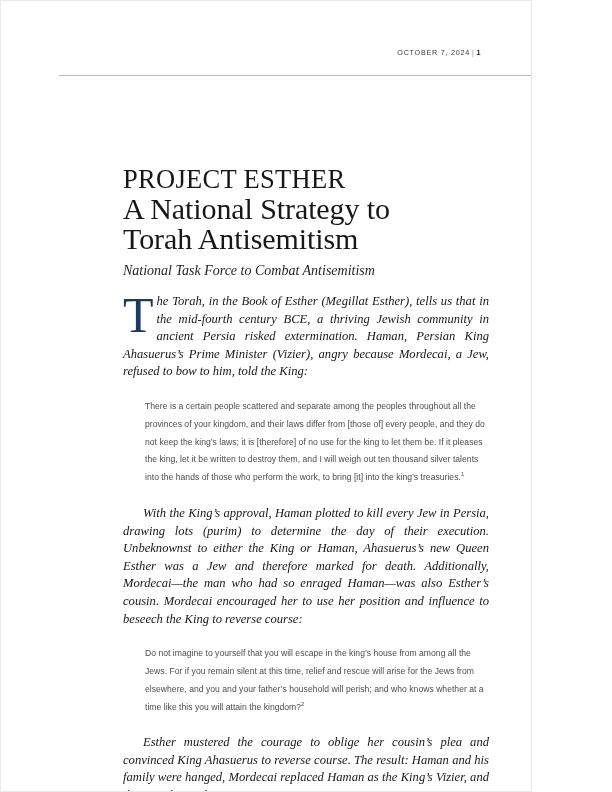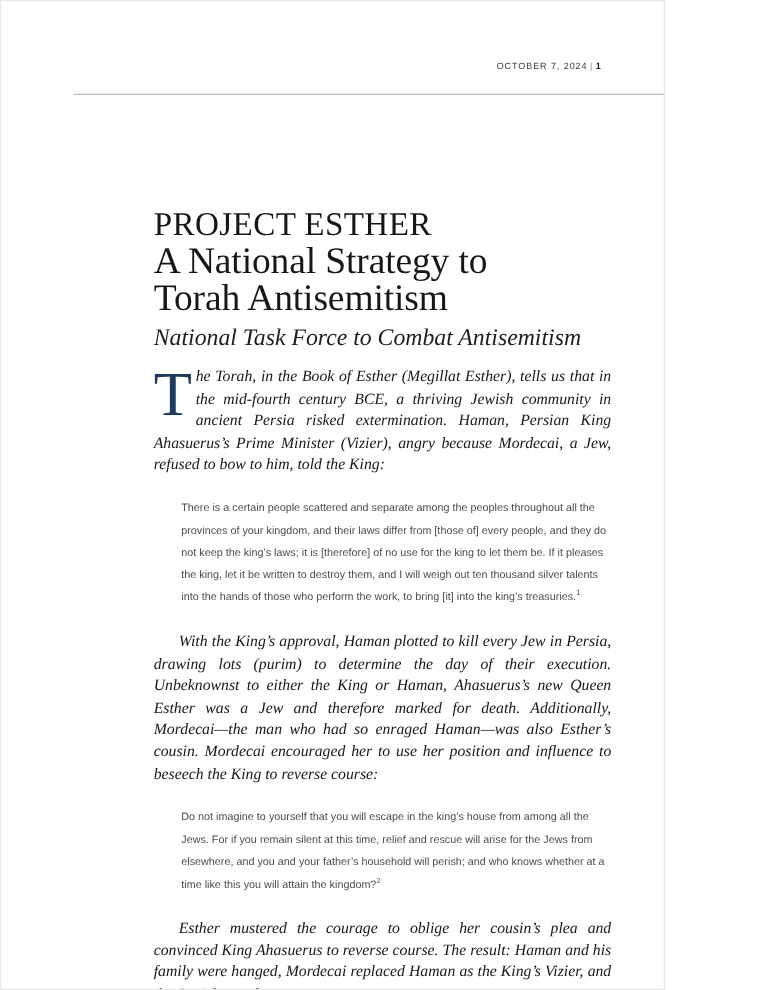--- a/index.html
+++ b/index.html
@@ -74,21 +74,21 @@
     font-family: "Liberation Serif", serif;
     font-size: 30px;
     line-height: 30px;
     letter-spacing: -0.1px;
     color: #15171a;
     white-space: nowrap;
   }
   .subtitle {
     font-family: "Liberation Serif", serif;
     font-style: italic;
-    font-size: 19px;
+    font-size: 14px;
     line-height: 18px;
     color: #1c1e21;
     margin-top: 8px;
     white-space: nowrap;
   }
 
   
   .body-col {
     position: absolute;
     left: 122px;

